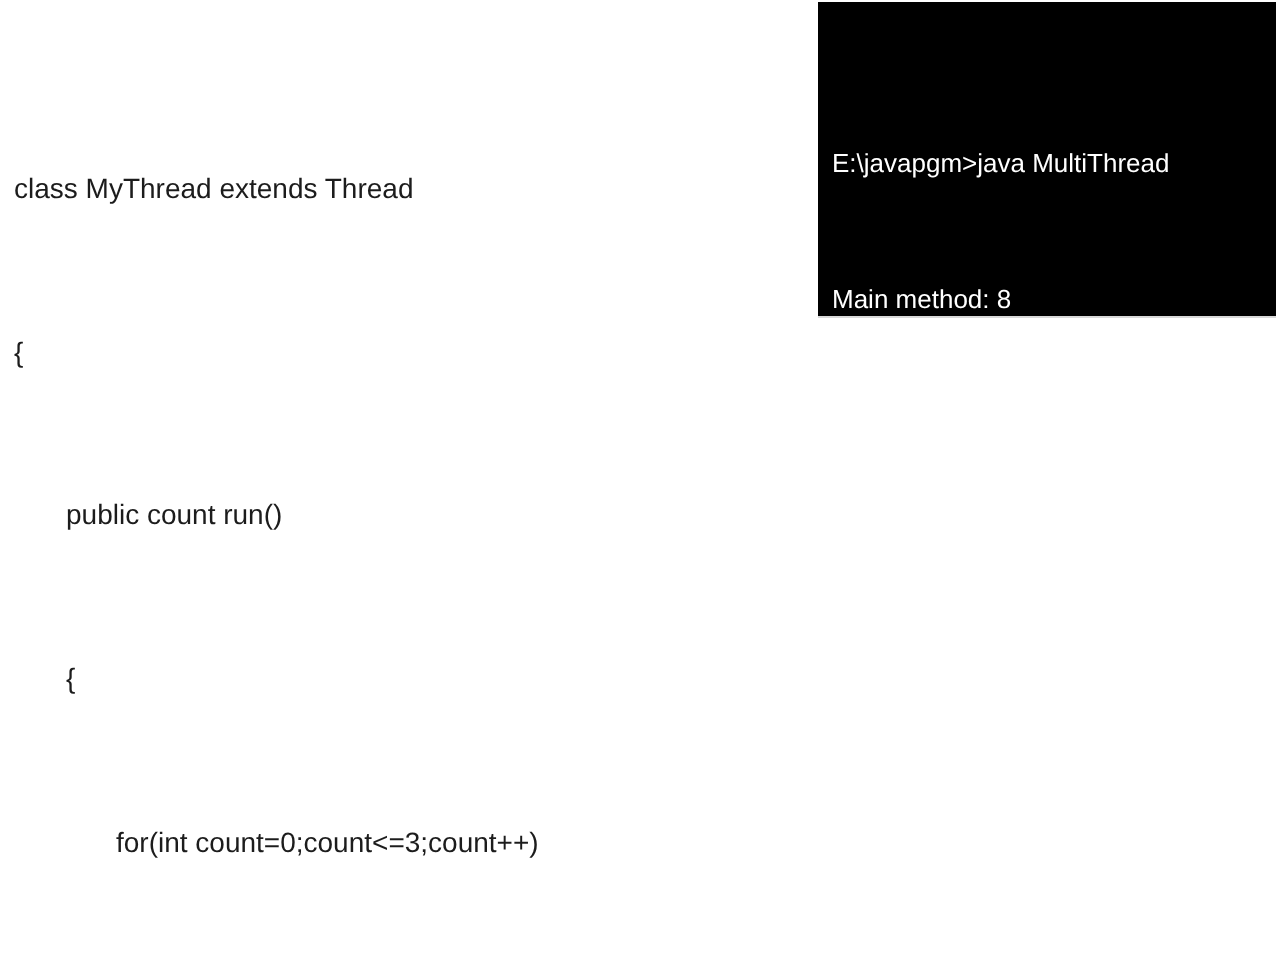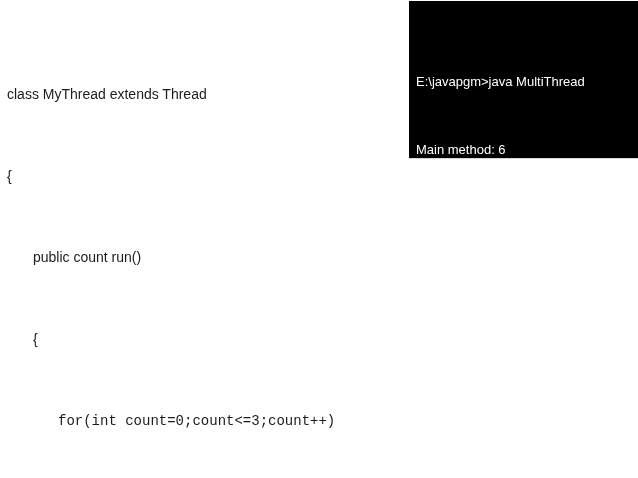--- a/index.html
+++ b/index.html
@@ -20,21 +20,21 @@
     left: 7px;
     top: 2px;
     font-size: 14px;
     line-height: 20.45px;
     color: #1c1c1c;
     white-space: pre;
   }
   .code-line { height: 20.45px; }
   .code-line.indent-0 { padding-left: 0; }
   .code-line.indent-1 { padding-left: 26px; }
-  .code-line.indent-2 { padding-left: 51px; font-family: Liberation Mono, monospace; }
+  .code-line.indent-2 { padding-left: 51px; }
   .console-window {
     position: absolute;
     left: 409px;
     top: 1px;
     width: 235px;
     height: 158px;
     background: #000000;
     color: #ffffff;
     font-size: 13px;
     line-height: 17px;
@@ -95,21 +95,21 @@
       
     
       
     </div>
 
   <div class="console-window" style="background: rgb(0, 0, 0); color: rgb(255, 255, 255);">
     
   
       <div class="console-line">E:\javapgm&gt;java MultiThread</div>
     
-      <div class="console-line">Main method: 6</div>
+      <div class="console-line">Main method: 8</div>
     
       <div class="console-line">Main method: 1</div>
     
       <div class="console-line">Child Thread:0</div>
     
       <div class="console-line">Child Thread:1</div>
     
       <div class="console-line">Main method: 2</div>
     
       

